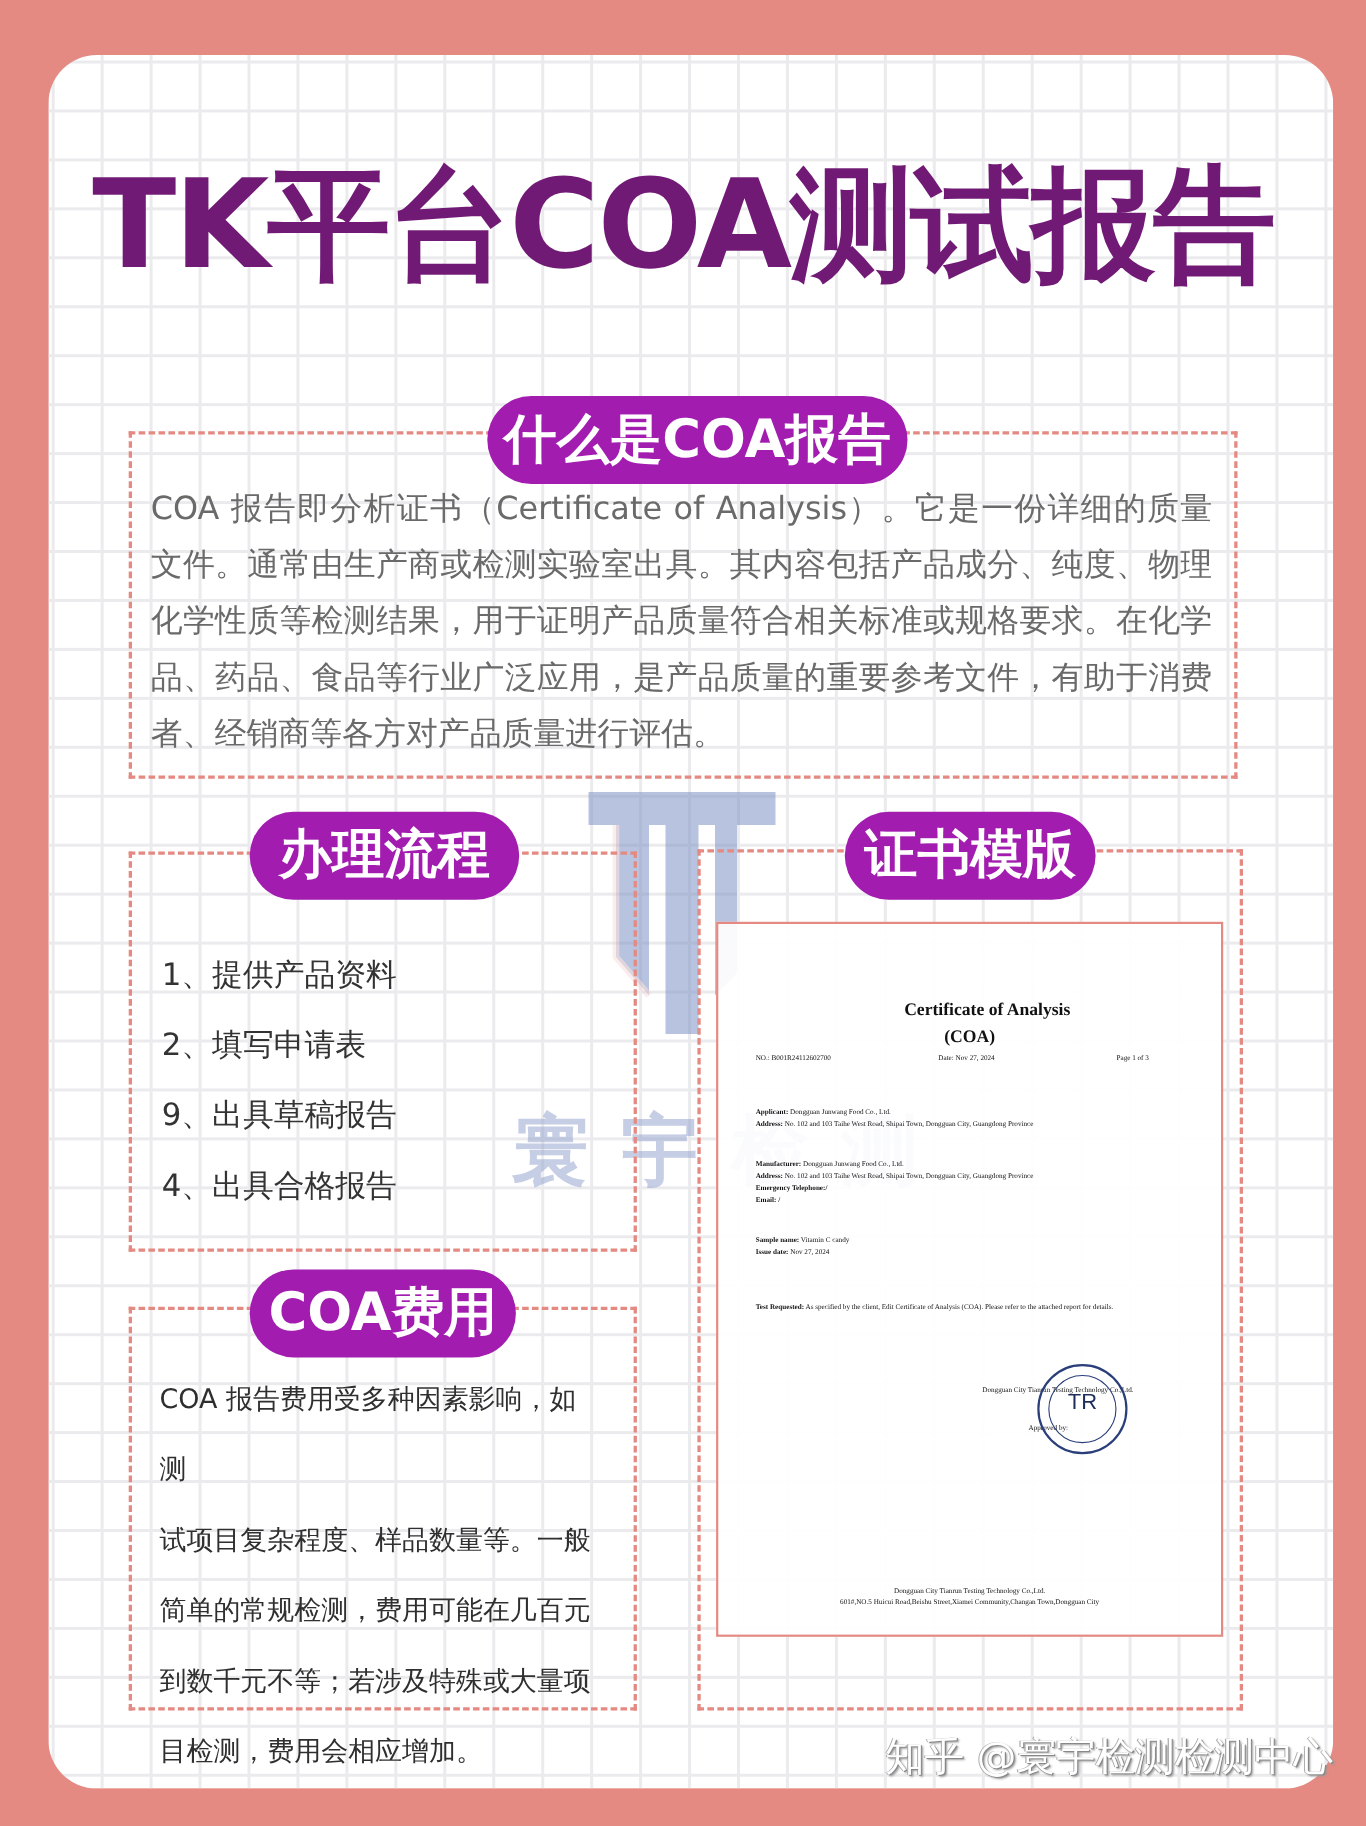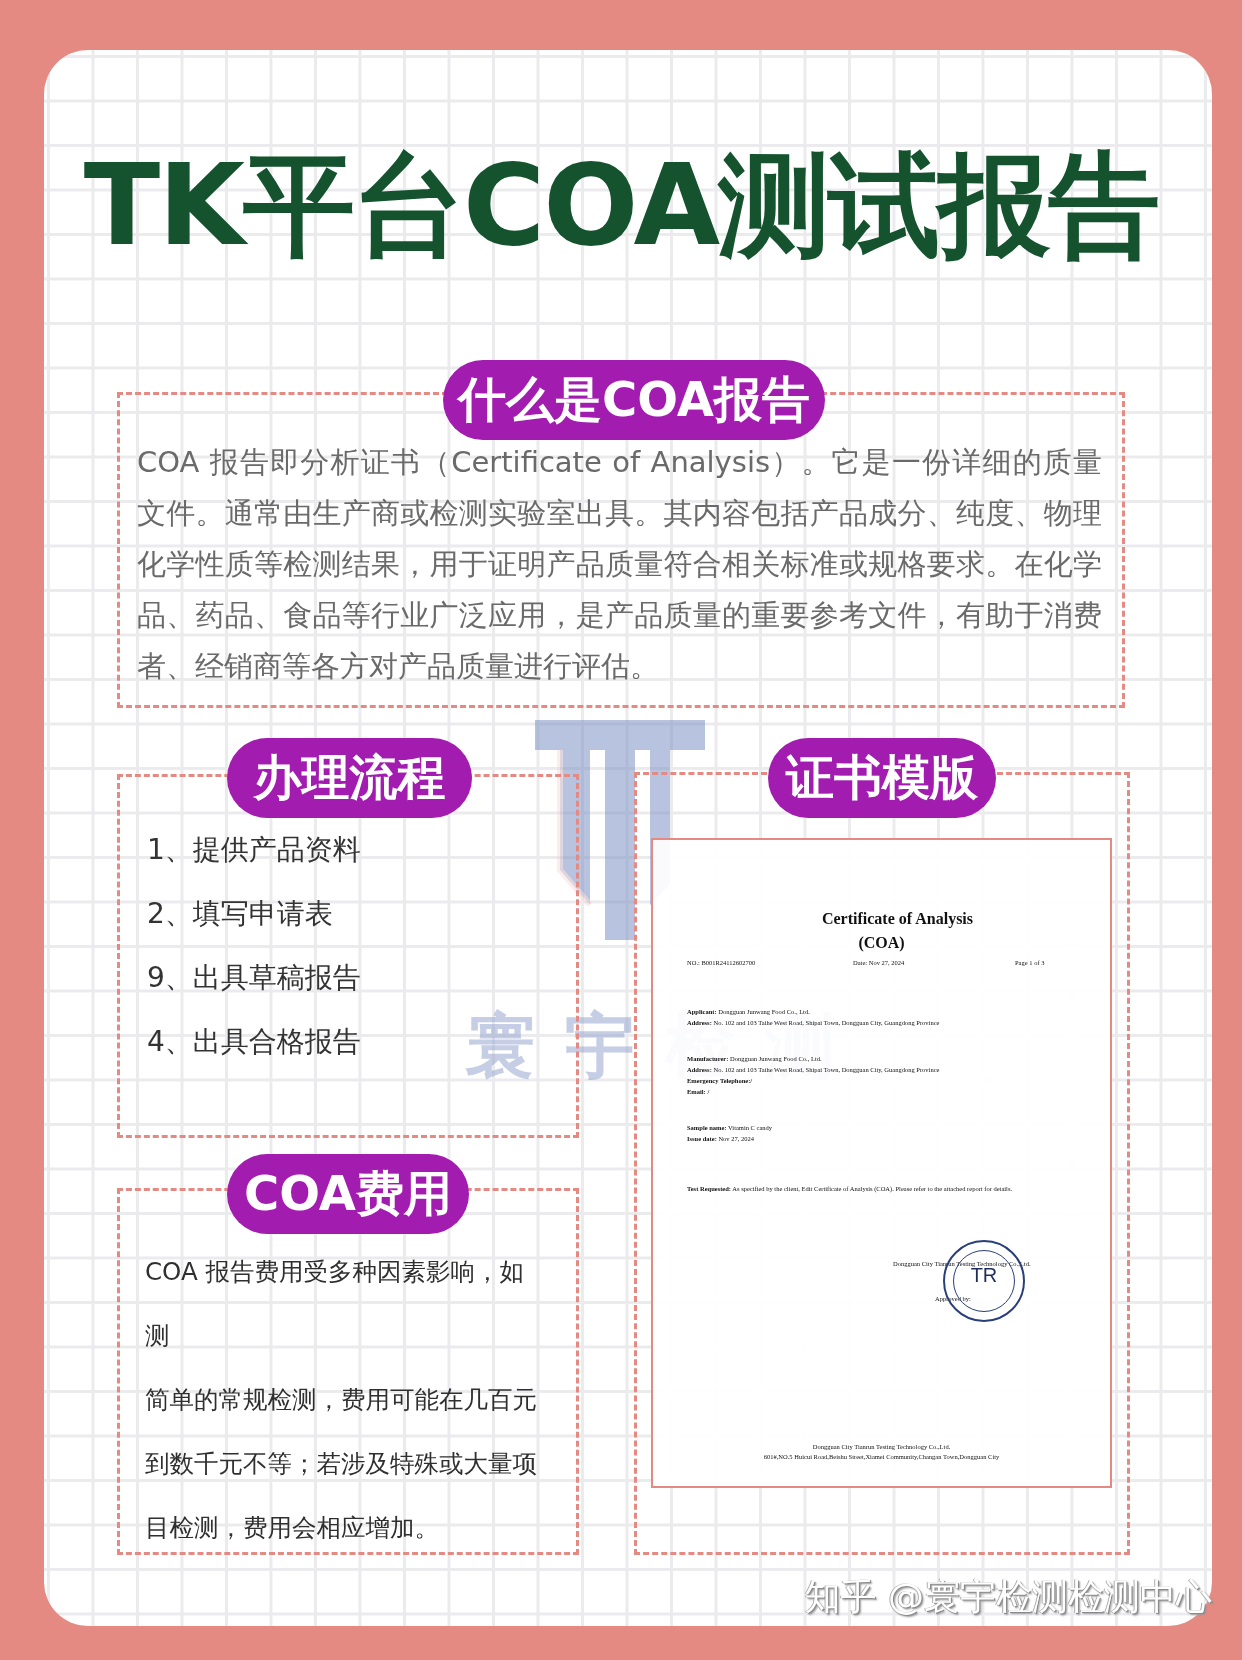--- a/index.html
+++ b/index.html
@@ -18,21 +18,21 @@
         linear-gradient(to right, #ebebee 3px, transparent 3px),
         linear-gradient(to bottom, #ebebee 3px, transparent 3px);
       background-size: 44.5px 44.5px;
       background-position: 3px 5px;
       overflow: hidden;
     }
     .title {
       position: absolute;
       left: 0; top: 145px; width: 1242px;
       text-align: center;
-      color: #14532d;
+      color: #701a75;
       font-weight: bold;
       font-size: 112px;
       letter-spacing: -2px;
       line-height: 120px;
       font-family: "DejaVu Sans", sans-serif;
     }
     .dashbox {
       position: absolute;
       border: 3px dashed #E48A82;
     }
@@ -51,21 +51,21 @@
     .intro-text {
       position: absolute;
       left: 137px; top: 437px; width: 965px;
       font-size: 29px;
       line-height: 51px;
       color: #6a6a6a;
       text-align: justify;
     }
     .steps {
       position: absolute;
-      left: 147px; top: 818px;
+      left: 147px; top: 854px;
       list-style: none;
     }
     .steps li {
       font-size: 28px;
       line-height: 64px;
       color: #333;
     }
     .fee-text {
       position: absolute;
       left: 145px; top: 1240px; width: 400px;
@@ -150,20 +150,21 @@
   <li>1、提供产品资料</li>
   <li>2、填写申请表</li>
   <li>9、出具草稿报告</li>
   <li>4、出具合格报告</li>
 </ul>
 
 <div class="dashbox" style="left:117px; top:1188px; width:462px; height:367px;"></div>
 <div class="pill" style="left:227px; top:1154px; width:242px;">COA费用</div>
 <div class="fee-text">
   <div>COA 报告费用受多种因素影响，如测</div>
+  <div>试项目复杂程度、样品数量等。一般</div>
   <div>简单的常规检测，费用可能在几百元</div>
   <div>到数千元不等；若涉及特殊或大量项</div>
   <div>目检测，费用会相应增加。</div>
 </div>
 
 <div class="dashbox" style="left:634px; top:772px; width:496px; height:783px;"></div>
 <div class="pill" style="left:768px; top:738px; width:228px;">证书模版</div>
 
 <div class="cert">
   <div class="ctitle" style="top:70px;margin-left:16px;">Certificate of Analysis</div>

